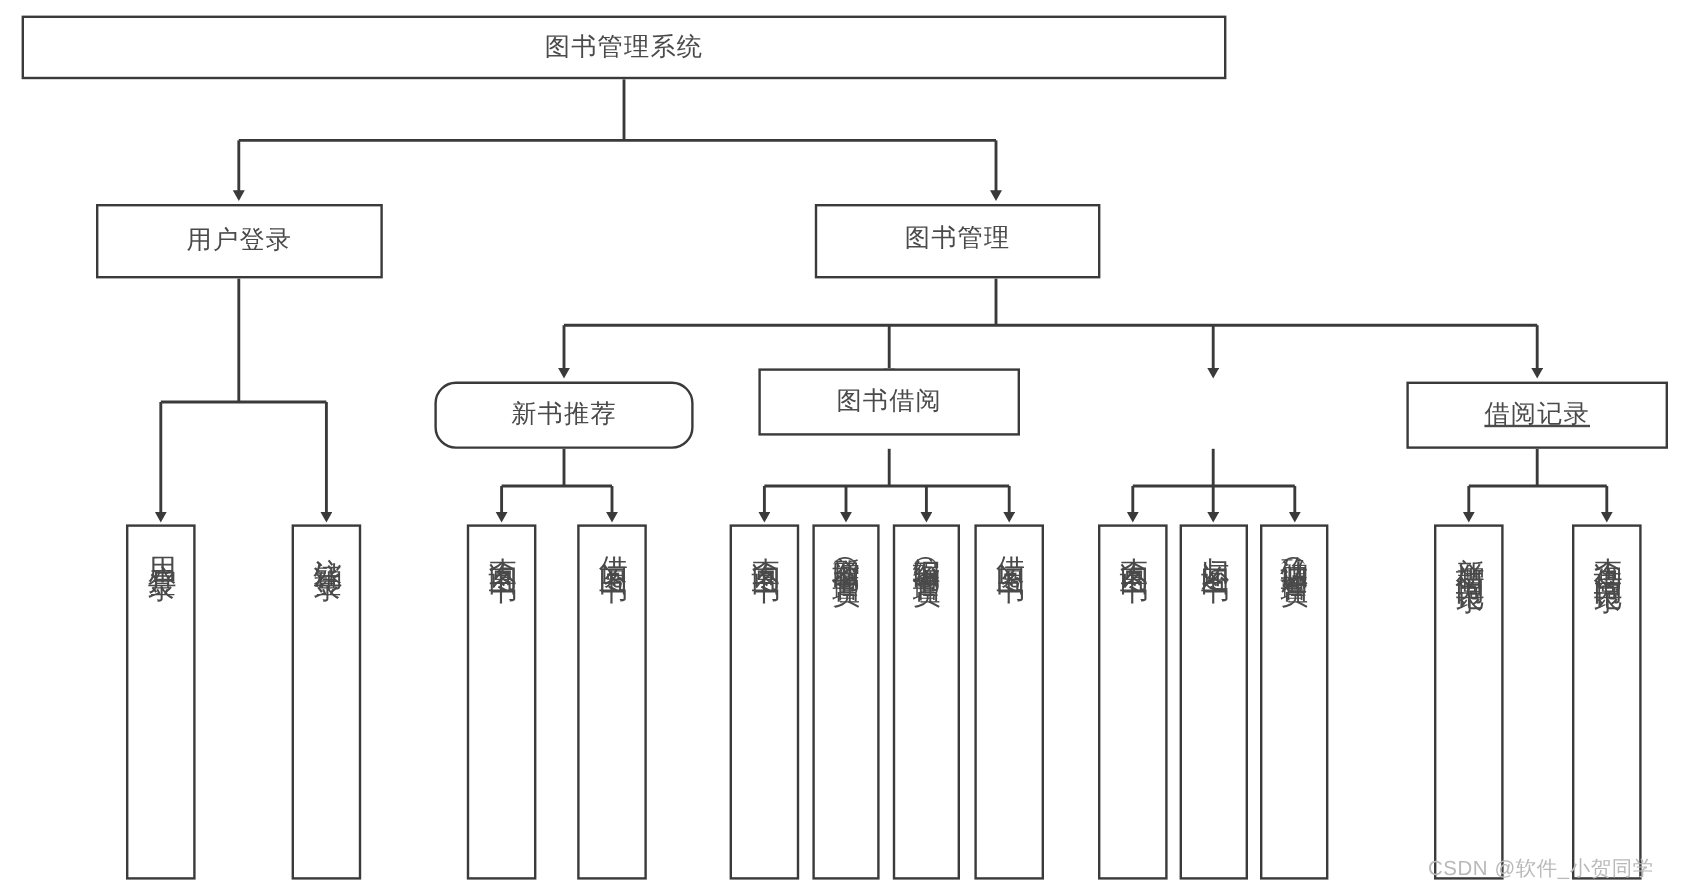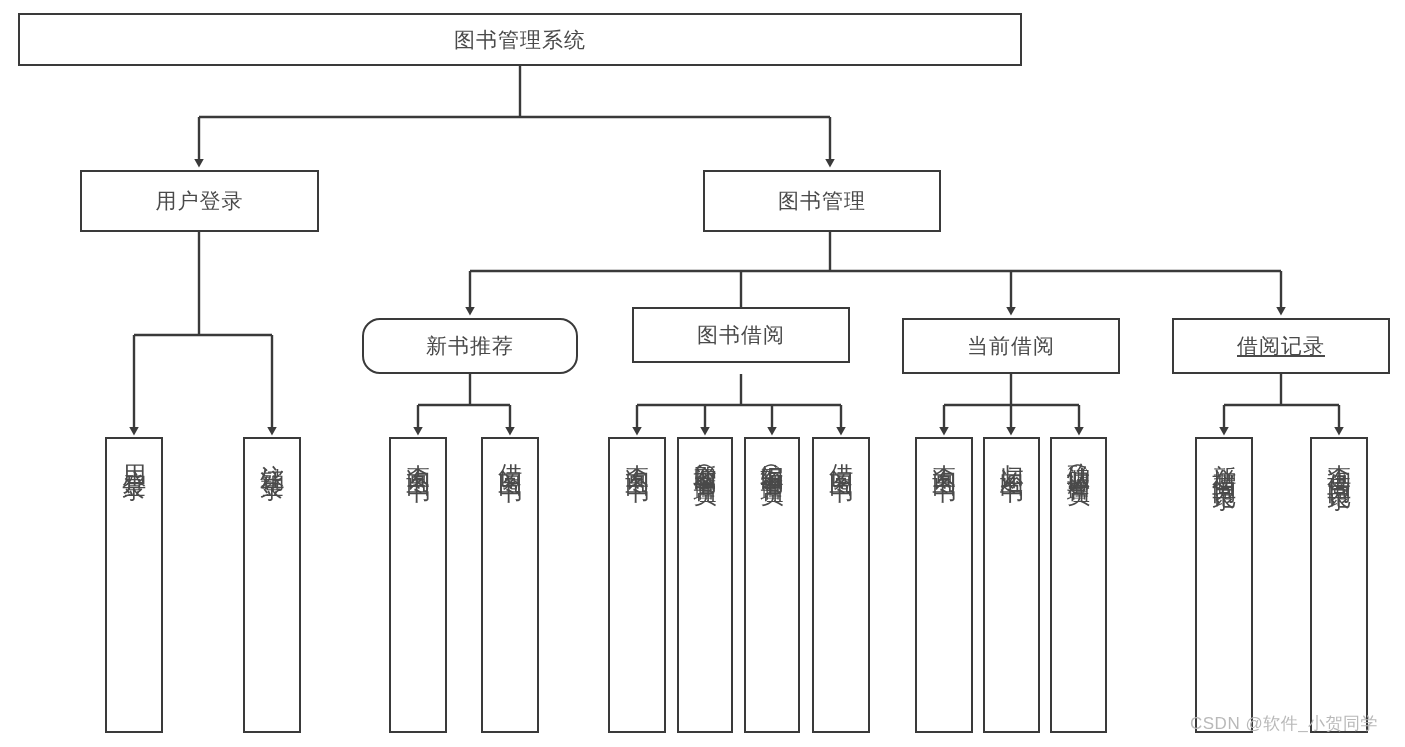--- a/index.html
+++ b/index.html
@@ -107,35 +107,32 @@
   </svg>
 
   <div class="node hbox" style="left:18px;top:13px;width:1004px;height:53px;">
     <span class="lbl">图书管理系统</span>
   </div>
 
   <div class="node hbox" style="left:80px;top:170px;width:239px;height:62px;">
     <span class="lbl">用户登录</span>
   </div>
 
-  <div class="node hbox" style="left:703px;top:170px;width:238px;height:62px;">
+  <div class="node hbox" style="left:679px;top:170px;width:238px;height:62px;font-family:Liberation Mono, monospace;">
     <span class="lbl">图书管理</span>
   </div>
 
   <div class="node hbox" style="left:362px;top:318px;width:216px;height:56px;border-radius:18px;">
     <span class="lbl">新书推荐</span>
   </div>
 
   <div class="node hbox" style="left:632px;top:307px;width:218px;height:56px;">
     <span class="lbl">图书借阅</span>
   </div>
 
-  <div class="node hbox" style="left:902px;top:318px;width:218px;height:56px;">
-    <span class="lbl">当前借阅</span>
-  </div>
 
   <div class="node hbox" style="left:1172px;top:318px;width:218px;height:56px;text-decoration:underline;">
     <span class="lbl">借阅记录</span>
   </div>
 
   <div class="node leaf" style="left:105px;top:437px;width:58px;height:296px;">
     <span class="lbl">用户登录</span>
   </div>
   <div class="node leaf" style="left:243px;top:437px;width:58px;height:296px;">
     <span class="lbl">注销登录</span>

